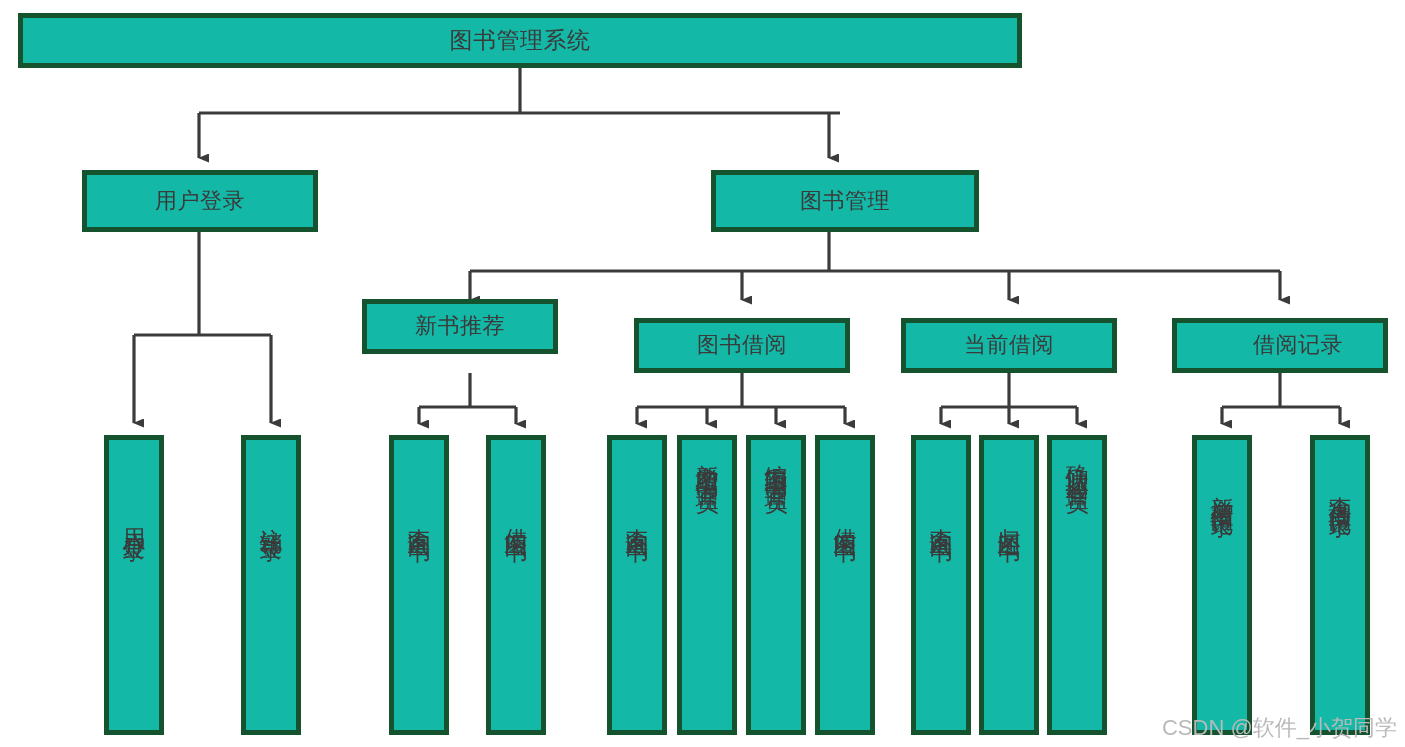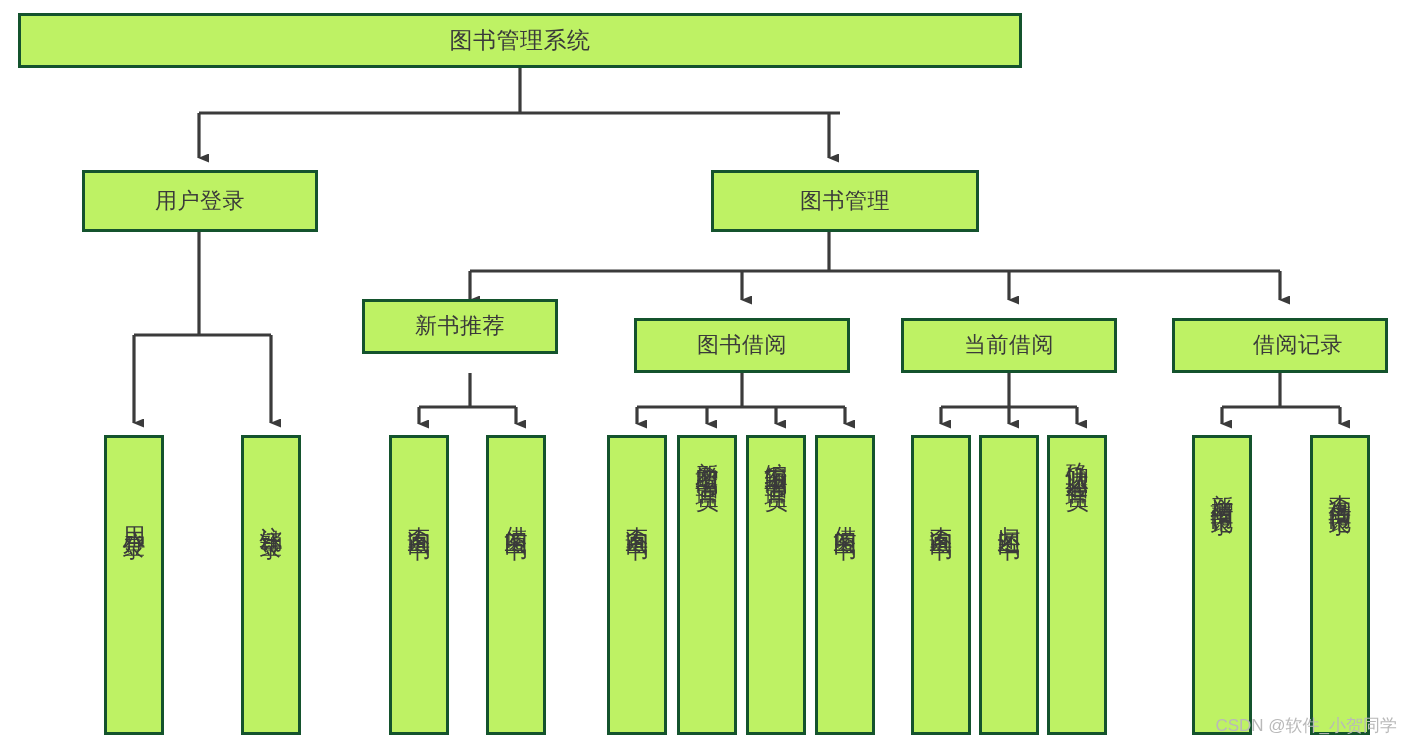--- a/index.html
+++ b/index.html
@@ -21,22 +21,22 @@
   #diagram-svg {
     position: absolute;
     left: 0;
     top: 0;
     width: 1405px;
     height: 747px;
   }
   .node-box {
     position: absolute;
     box-sizing: border-box;
-    border: 3px solid #14532d;
-    background: #bef264;
+    border: 5px solid #14532d;
+    background: #14b8a6;
     display: flex;
     align-items: center;
     justify-content: center;
     overflow: hidden;
   }
   .node-label {
     color: #3a3a3a;
     line-height: 1.12;
     text-align: center;
     white-space: nowrap;
@@ -57,22 +57,22 @@
   .node-box.vertical .node-label {
     writing-mode: vertical-rl;
     text-orientation: upright;
     font-size: 23px;
     letter-spacing: 4px;
     line-height: 1;
   }
   #watermark {
     position: absolute;
     right: 8px;
-    bottom: 10px;
-    font-size: 17px;
+    bottom: 4px;
+    font-size: 22px;
     color: #b9b9b9;
     white-space: nowrap;
     user-select: none;
   }
 </style>
 </head>
 <body>
 
 <div id="diagram-canvas">
 

